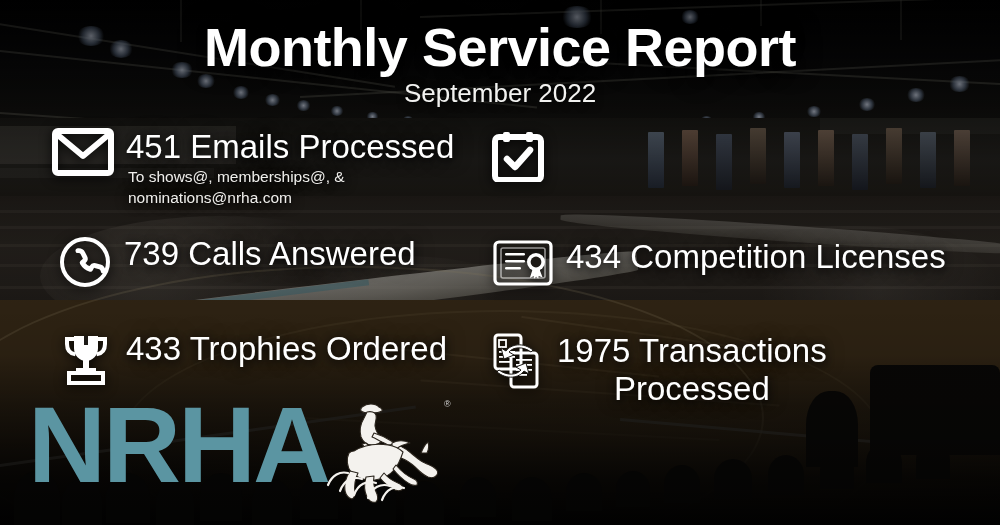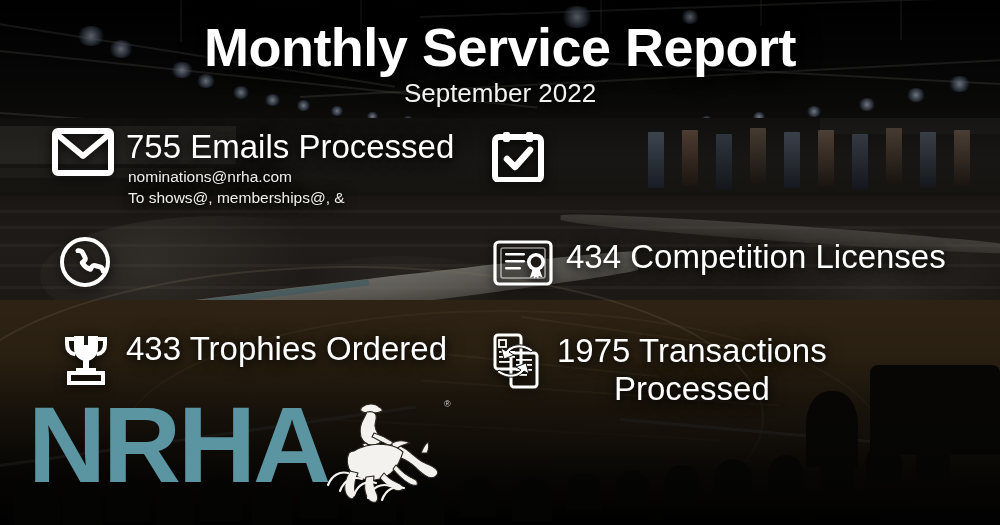--- a/index.html
+++ b/index.html
@@ -254,43 +254,46 @@
     <div class="subtitle">September 2022</div>
 
     <div class="stat" id="stat-emails">
       <span class="ico icon-shadow">
         <svg width="62" height="48" viewBox="0 0 62 48">
           <rect x="3" y="3" width="56" height="42" rx="3" fill="none" stroke="#ffffff" stroke-width="6"></rect>
           <path d="M7 8 L31 28 L55 8" fill="none" stroke="#ffffff" stroke-width="6" stroke-linecap="round" stroke-linejoin="round"></path>
         </svg>
       </span>
       <span class="txt">
-        <div class="big">755 Emails Processed</div>
+        <div class="big">451 Emails Processed</div>
+        <div class="sub">To shows@, memberships@, &amp;</div>
         <div class="sub">nominations@nrha.com</div>
-        <div class="sub">To shows@, memberships@, &amp;</div>
       </span>
     </div>
 
     <div class="stat" id="stat-events">
       <span class="ico icon-shadow">
         <svg width="52" height="52" viewBox="0 0 52 52">
           <rect x="11" y="2" width="7" height="10" rx="2" fill="#ffffff"></rect>
           <rect x="34" y="2" width="7" height="10" rx="2" fill="#ffffff"></rect>
           <rect x="3" y="7" width="46" height="43" rx="4" fill="none" stroke="#ffffff" stroke-width="6"></rect>
           <path d="M15 29 L23 37 L38 20" fill="none" stroke="#ffffff" stroke-width="6.5" stroke-linecap="round" stroke-linejoin="round"></path>
         </svg>
       </span>
     </div>
 
     <div class="stat" id="stat-calls">
       <span class="ico icon-shadow">
         <svg width="54" height="54" viewBox="0 0 54 54">
           <circle cx="27" cy="27" r="23" fill="none" stroke="#ffffff" stroke-width="4"></circle>
           <path d="M20.5 13.5 c2.6 0 4.4 1 5.2 3.2 l2 5.2 c.6 1.6 .1 3-1.2 3.9 l-2.6 1.8 c1.8 4 4.6 6.8 8.6 8.6 l1.8-2.6 c.9-1.3 2.3-1.8 3.9-1.2 l5.2 2 c2.2 .8 3.2 2.6 3.2 5.2" fill="none" stroke="#ffffff" stroke-width="5.5" stroke-linecap="round" stroke-linejoin="round" transform="rotate(-6 27 27) scale(0.88) translate(3.5 3.5)"></path>
         </svg>
+      </span>
+      <span class="txt">
+        <div class="big">739 Calls Answered</div>
       </span>
     </div>
 
     <div class="stat" id="stat-licenses">
       <span class="ico icon-shadow">
         <svg width="62" height="50" viewBox="0 0 62 50">
           <rect x="3" y="4" width="56" height="42" rx="4" fill="none" stroke="#ffffff" stroke-width="3.2"></rect>
           <rect x="9" y="10" width="44" height="30" rx="2" fill="none" stroke="#ffffff" stroke-width="1.6" opacity=".55"></rect>
           <rect x="13" y="15" width="20" height="2.6" rx="1.3" fill="#ffffff"></rect>
           <rect x="13" y="22" width="20" height="2.6" rx="1.3" fill="#ffffff"></rect>

